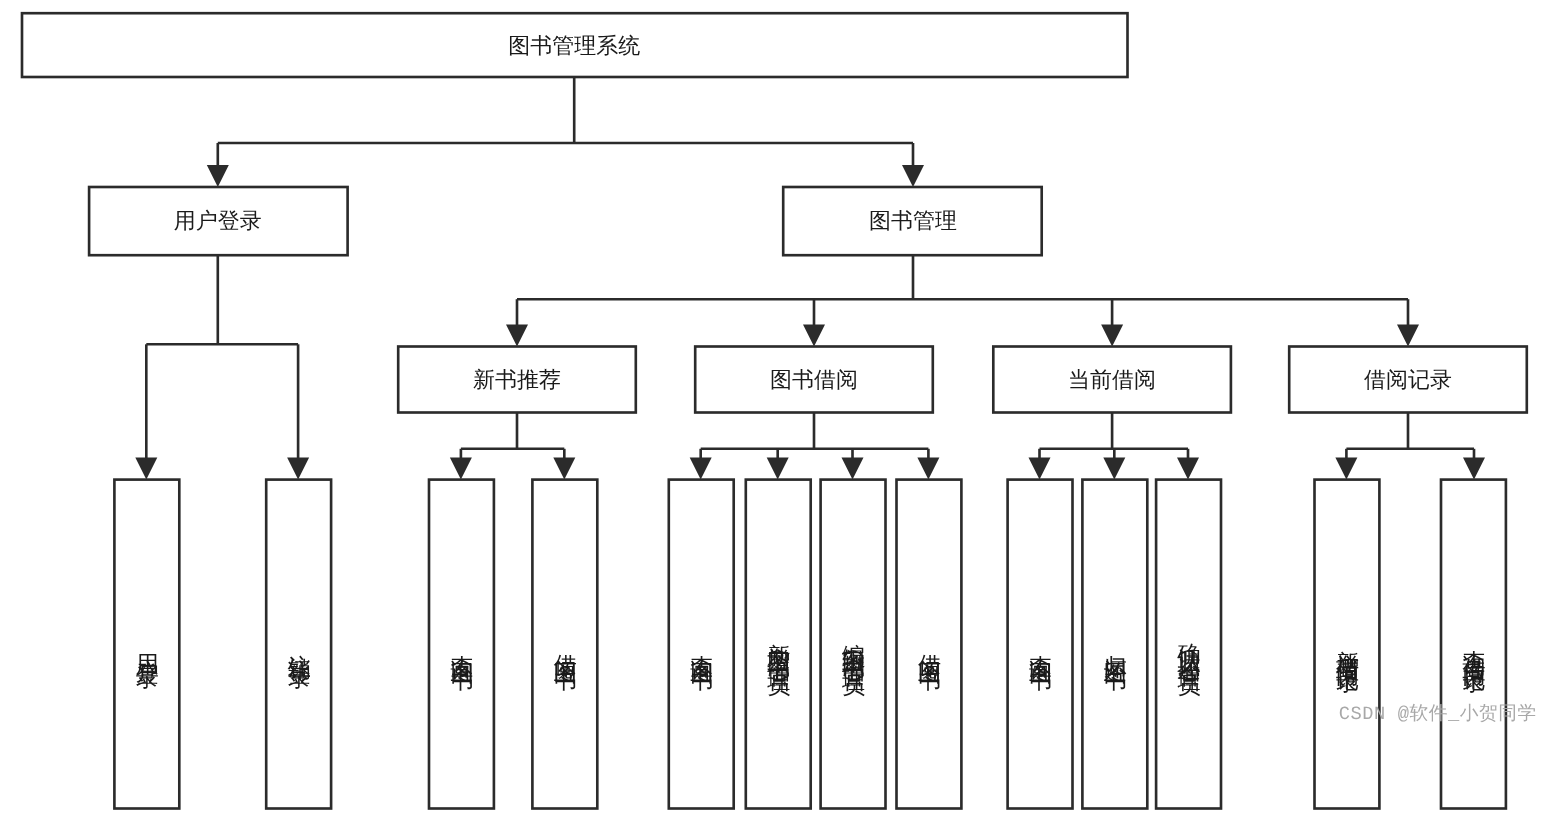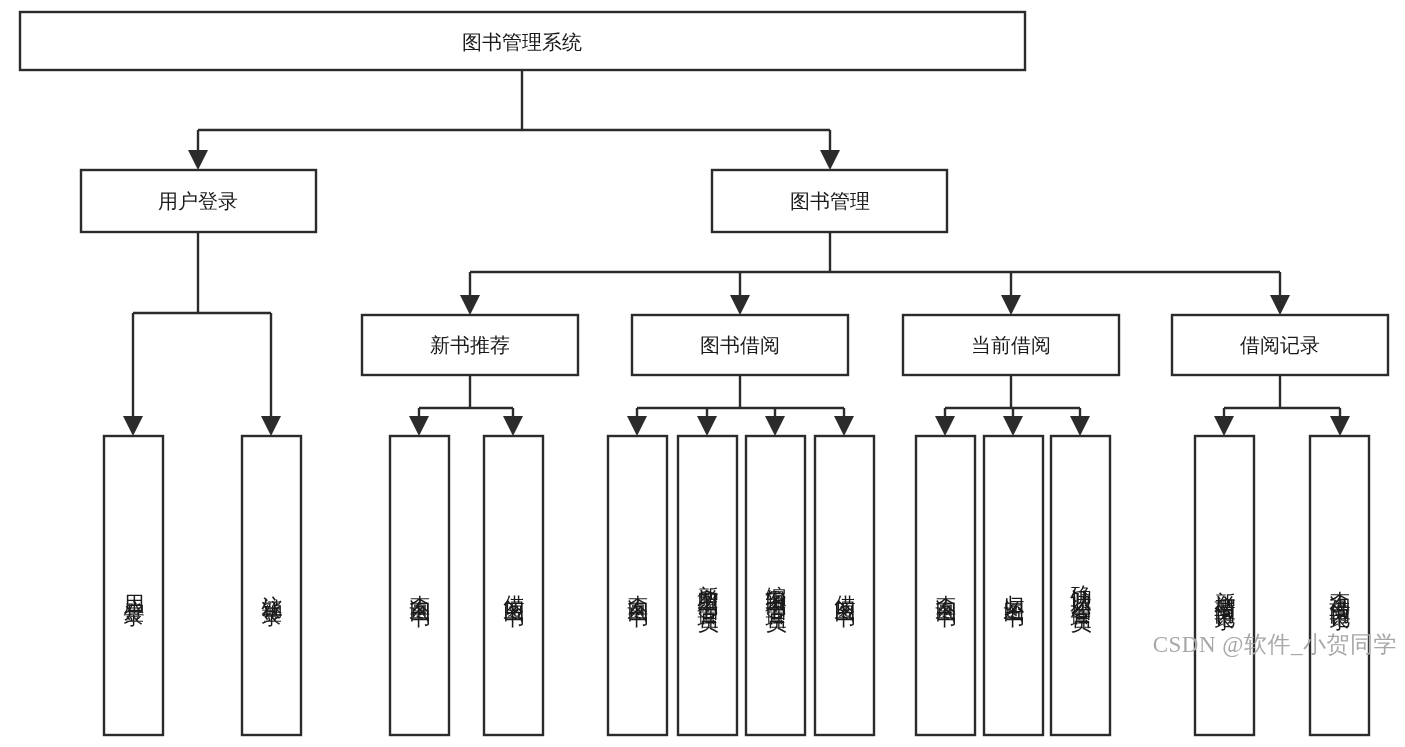--- a/index.html
+++ b/index.html
@@ -44,22 +44,22 @@
     font-family: "DejaVu Sans", "Liberation Sans", sans-serif;
     font-size: 20px;
     fill: #1a1a1a;
     text-anchor: middle;
     dominant-baseline: middle;
   }
   .watermark {
     position: absolute;
     right: 8px;
     bottom: 4px;
-    font-family: Liberation Serif, serif;
-    font-size: 23px;
+    font-family: Liberation Mono, monospace;
+    font-size: 17px;
     color: #a8a8a8;
     letter-spacing: 0.5px;
     white-space: nowrap;
     user-select: none;
   }
 </style>
 </head>
 <body>
 
 <div id="diagram-root">

